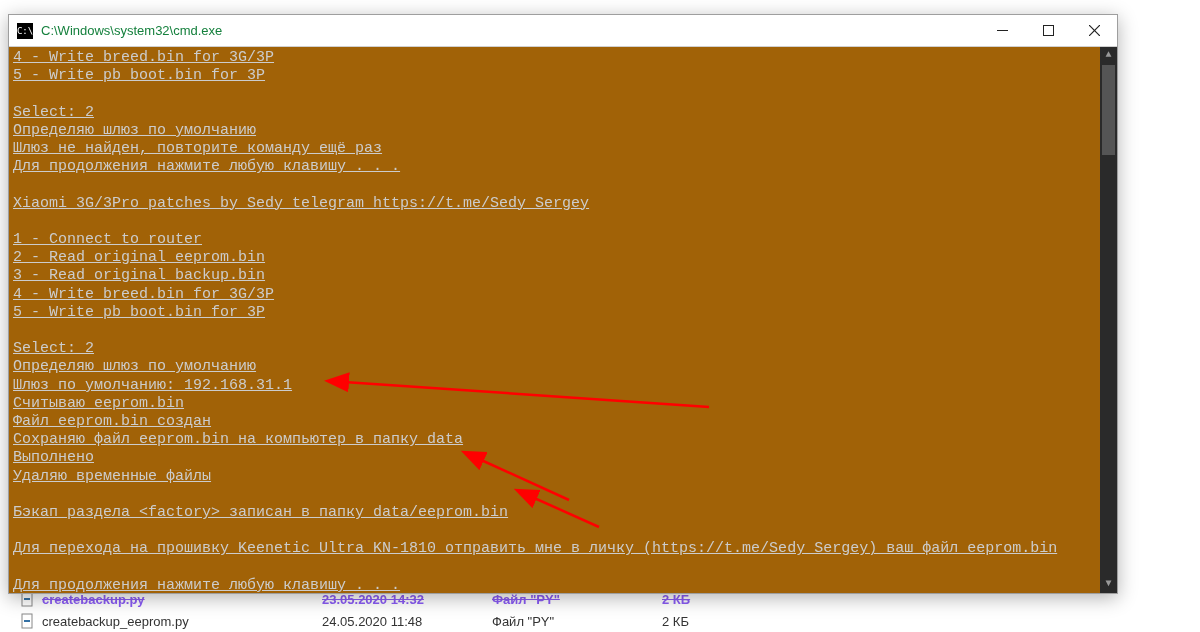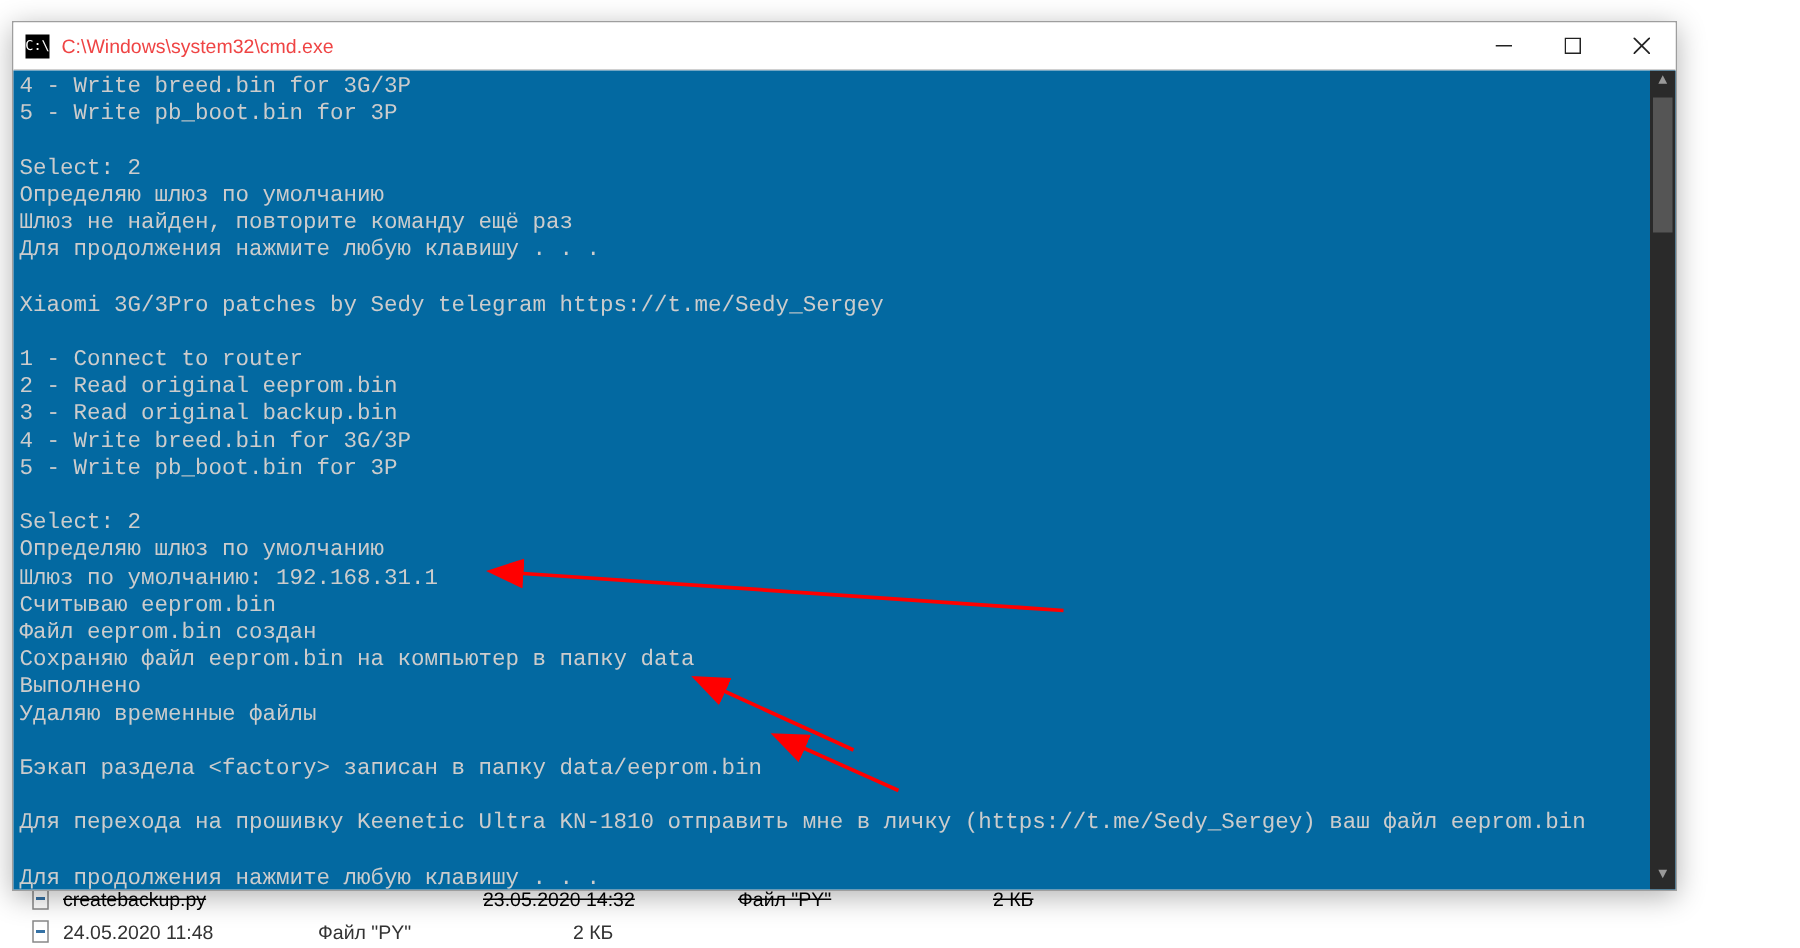--- a/index.html
+++ b/index.html
@@ -69,46 +69,47 @@
     display: inline-flex;
     align-items: center;
     justify-content: center;
     font-size: 9px;
     color: #fff;
     font-family: monospace;
   }
   .title-text {
     flex: 1;
     font-size: 13px;
-    color: #ef4444;
+    color: #15803d;
   }
   .win-controls {
     display: flex;
     height: 100%;
   }
   .win-btn {
     width: 46px;
     display: flex;
     align-items: center;
     justify-content: center;
     font-size: 14px;
     color: #222;
   }
   .win-btn svg { width: 11px; height: 11px; }
   .terminal {
     flex: 1;
-    background: #0369a1;
+    background: #a16207;
     color: #cccccc;
     font-family: "Consolas", "Courier New", monospace;
     font-size: 15px;
     line-height: 18.2px;
     padding: 2px 4px;
     white-space: pre;
     overflow: hidden;
     position: relative;
+    text-decoration: underline;
   }
   .scrollbar-v {
     position: absolute;
     top: 0; right: 0; bottom: 0;
     width: 17px;
     background: #2a2a2a;
   }
   .scroll-arrow {
     position: absolute;
     left: 0; right: 0;
@@ -131,39 +132,40 @@
   .arrows-svg {
     position: absolute;
     pointer-events: none;
   }
 </style>
 </head>
 <body>
 
 <div class="explorer-bg">
   <div class="explorer-rows">
-    <div class="explorer-row" style="text-decoration:line-through; color:#000000;">
+    <div class="explorer-row" style="text-decoration:line-through; color:#8b5cf6;font-weight:bold;">
       <span class="file-icon">
         <svg viewBox="0 0 16 16">
             <rect x="2" y="1" width="10" height="14" fill="#fff" stroke="#888"></rect>
             <rect x="4" y="7" width="6" height="2" fill="#3572A5"></rect>
           </svg>
       </span>
       <span class="col-name">createbackup.py</span>
       <span class="col-date">23.05.2020 14:32</span>
       <span class="col-type">Файл "PY"</span>
       <span class="col-size">2 КБ</span>
     </div>
     <div class="explorer-row">
       <span class="file-icon">
         <svg viewBox="0 0 16 16">
             <rect x="2" y="1" width="10" height="14" fill="#fff" stroke="#888"></rect>
             <rect x="4" y="7" width="6" height="2" fill="#3572A5"></rect>
           </svg>
       </span>
+      <span class="col-name">createbackup_eeprom.py</span>
       <span class="col-date">24.05.2020 11:48</span>
       <span class="col-type">Файл "PY"</span>
       <span class="col-size">2 КБ</span>
     </div>
   </div>
 </div>
 
 <div class="cmd-window">
   <div class="titlebar">
     <span class="title-icon">C:\</span>

